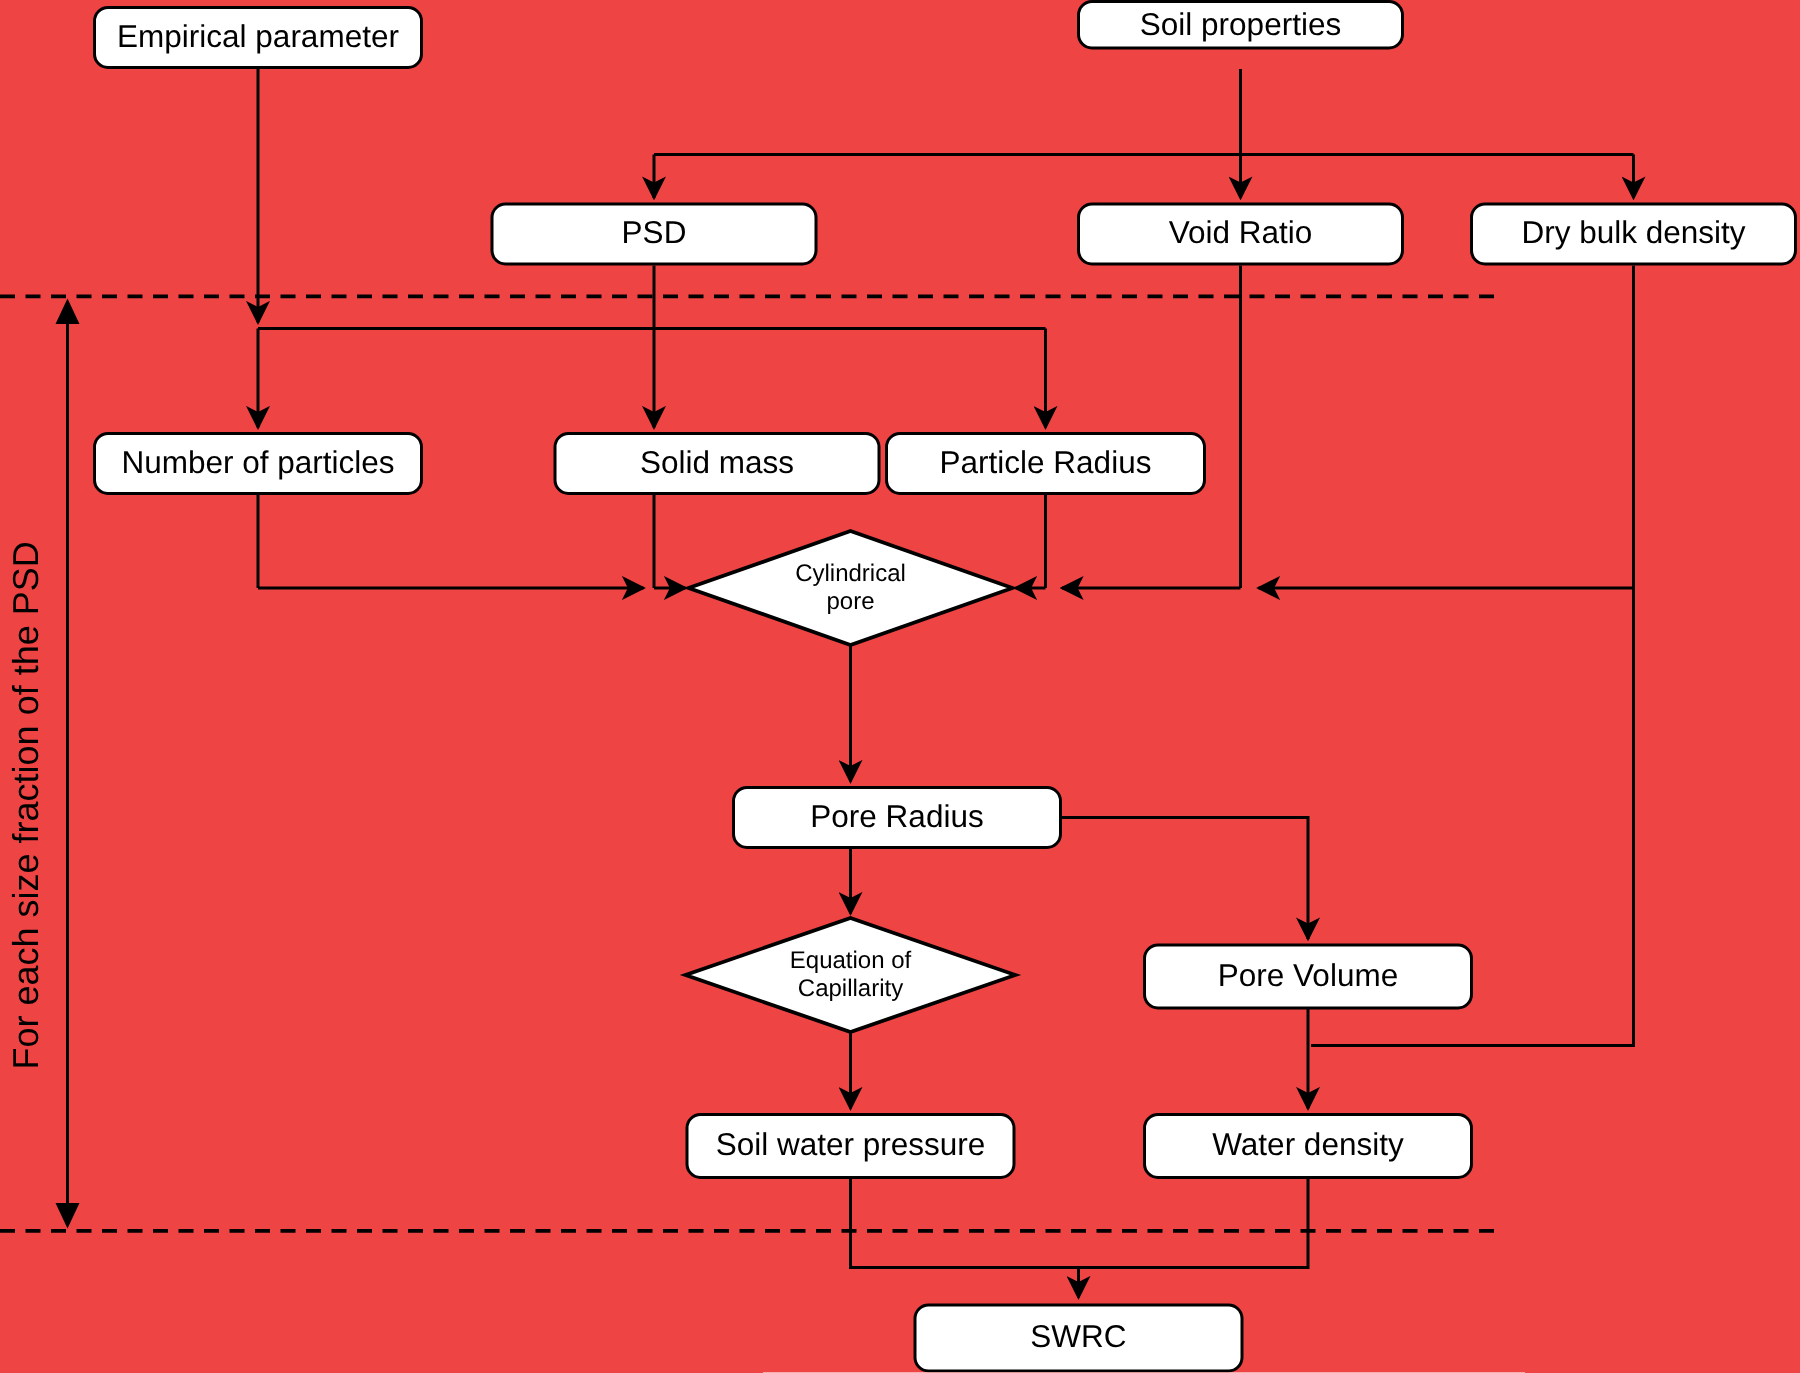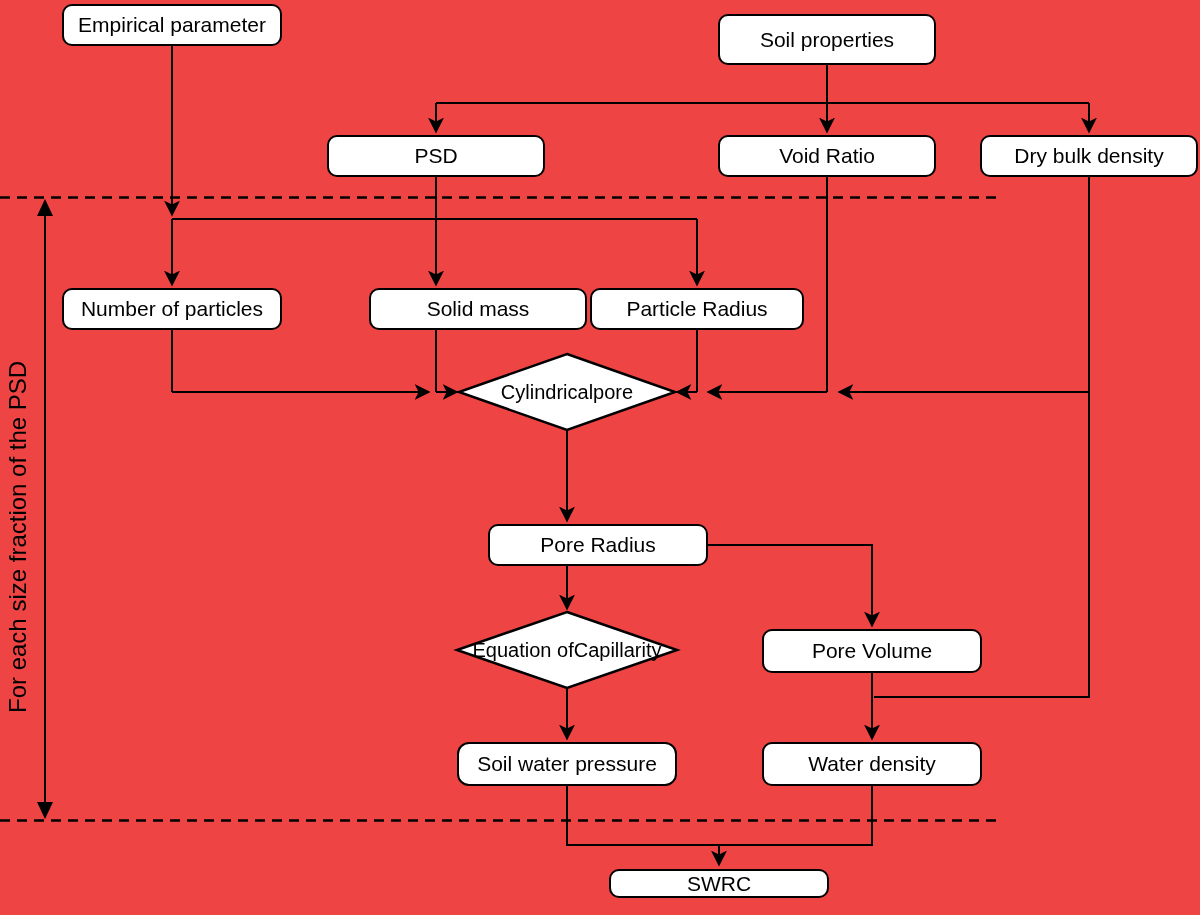--- a/index.html
+++ b/index.html
@@ -19,22 +19,22 @@
     border:2.5px solid #000;
     border-radius:10px;
     background:#fff;
     display:flex;align-items:center;justify-content:center;
     font-size:21px;
     white-space:nowrap;
     z-index:2;
   }
   .diamond-label{
     position:absolute;
-    display:flex;flex-direction:row;align-items:center;justify-content:center;
-    font-size:20px;line-height:19px;
+    display:flex;flex-direction:column;align-items:center;justify-content:center;
+    font-size:16px;line-height:19px;
     text-align:center;
     z-index:3;
     transform:translate(-50%,-50%);
   }
   .side-label{
     position:absolute;
     left:4px;top:713px;
     transform-origin:0 0;
     transform:rotate(-90deg);
     white-space:nowrap;
@@ -108,43 +108,43 @@
     </g>
 
     <g stroke="#000" stroke-width="2.5" fill="#fff">
       <polygon points="567,354 675,392 567,430 459,392"></polygon>
       <polygon points="567,612 677,650 567,688 457,650"></polygon>
     </g>
   </svg>
 
   <div class="node" style="left:62px;top:4px;width:220px;height:42px;">Empirical parameter</div>
 
-  <div class="node" style="left:718px;top:14px;width:218px;height:51px;">Soil properties</div>
+  <div class="node" style="left:718px;top:0;width:218px;height:33px;">Soil properties</div>
 
   <div class="node" style="left:327px;top:135px;width:218px;height:42px;">PSD</div>
 
   <div class="node" style="left:718px;top:135px;width:218px;height:42px;border-radius:10px;">Void Ratio</div>
 
   <div class="node" style="left:980px;top:135px;width:218px;height:42px;">Dry bulk density</div>
 
   <div class="node" style="left:62px;top:288px;width:220px;height:42px;">Number of particles</div>
 
   <div class="node" style="left:327px;top:288px;width:218px;height:42px;margin-left:42px;">Solid mass</div>
 
   <div class="node" style="left:590px;top:288px;width:214px;height:42px;">Particle Radius</div>
 
   <div class="node" style="left:457px;top:524px;width:220px;height:42px;margin-left:31px;">Pore Radius</div>
 
   <div class="node" style="left:762px;top:629px;width:220px;height:44px;">Pore Volume</div>
 
-  <div class="node" style="left:457px;top:742px;width:220px;height:44px;border-radius:12px;">Soil water pressure</div>
+  <div class="node" style="left:457px;top:742px;width:220px;height:44px;">Soil water pressure</div>
 
   <div class="node" style="left:762px;top:742px;width:220px;height:44px;">Water density</div>
 
-  <div class="node" style="left:609px;top:869px;width:220px;height:29px;">SWRC</div>
+  <div class="node" style="left:609px;top:869px;width:220px;height:46px;">SWRC</div>
 
   <div class="diamond-label" style="left:567px;top:392px;">
     <span>Cylindrical</span>
     <span>pore</span>
   </div>
 
   <div class="diamond-label" style="left:567px;top:650px;">
     <span>Equation of</span>
     <span>Capillarity</span>
   </div>

